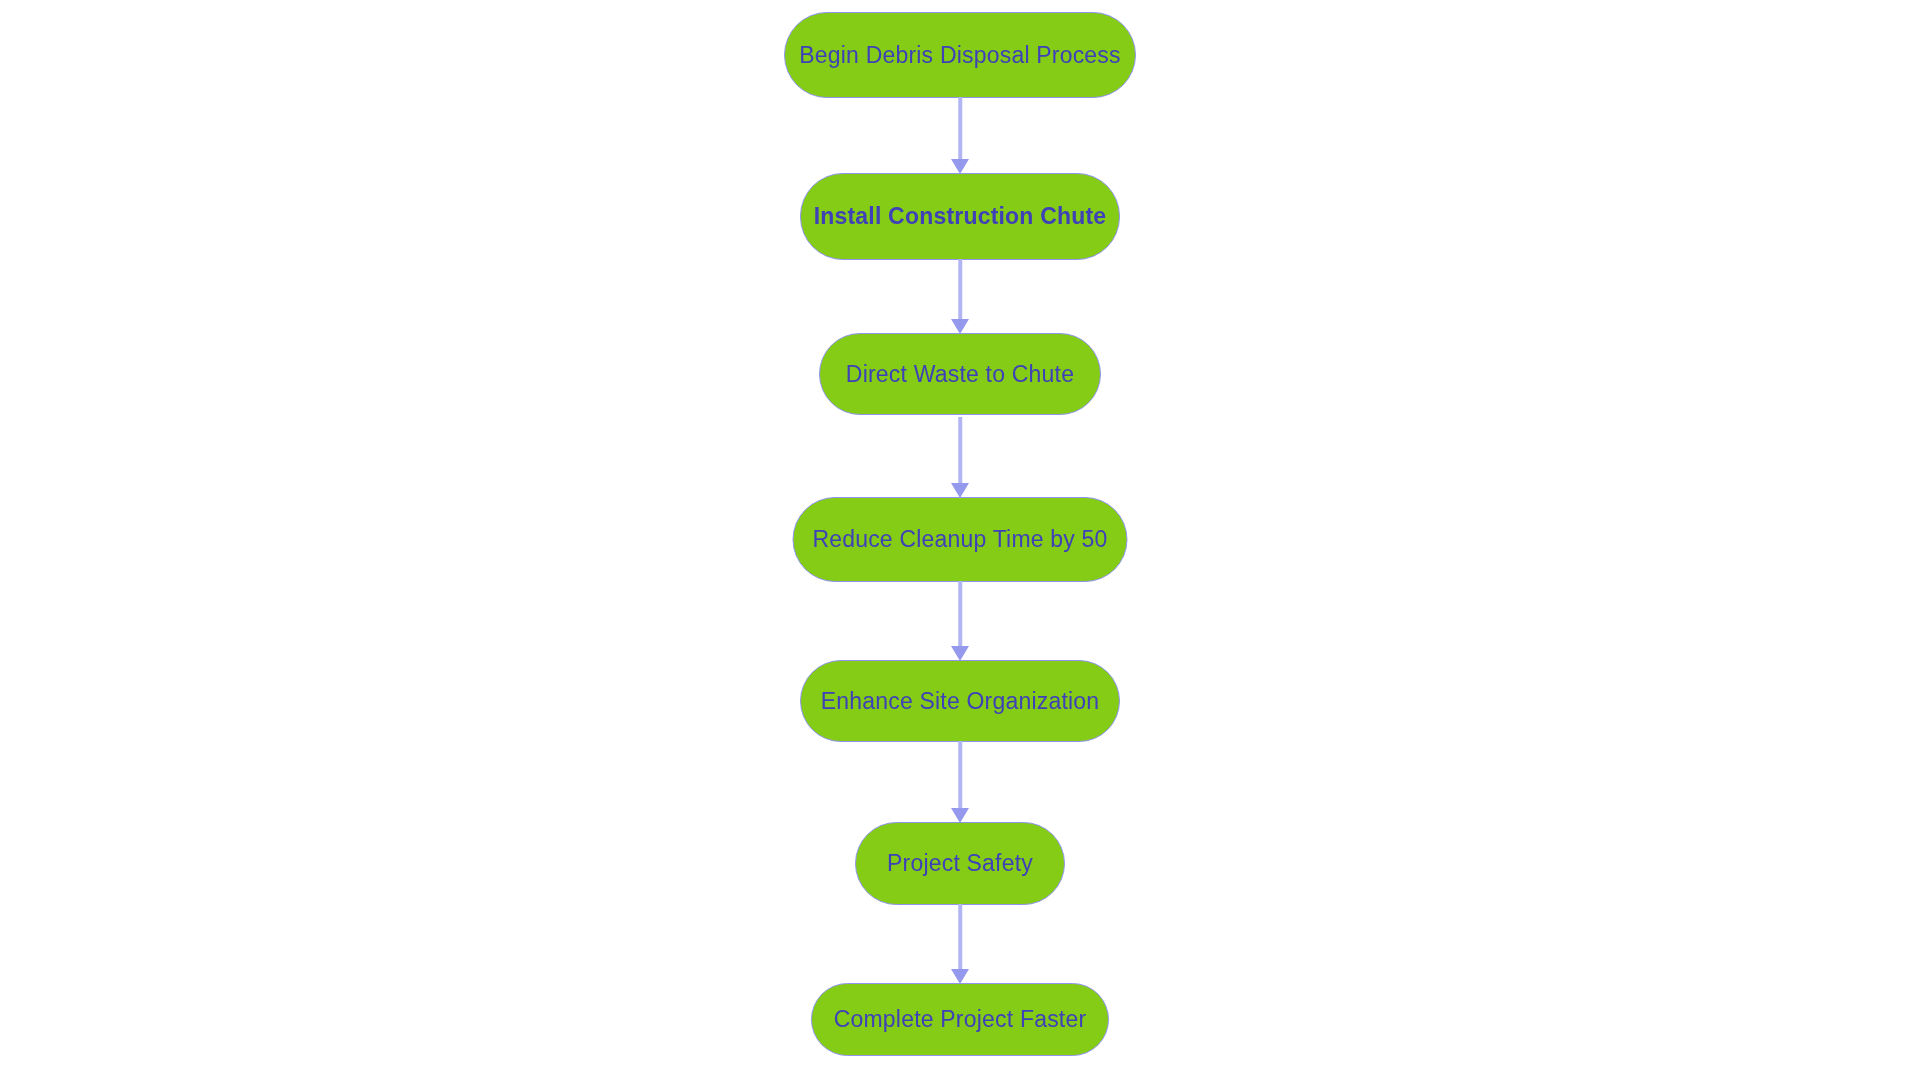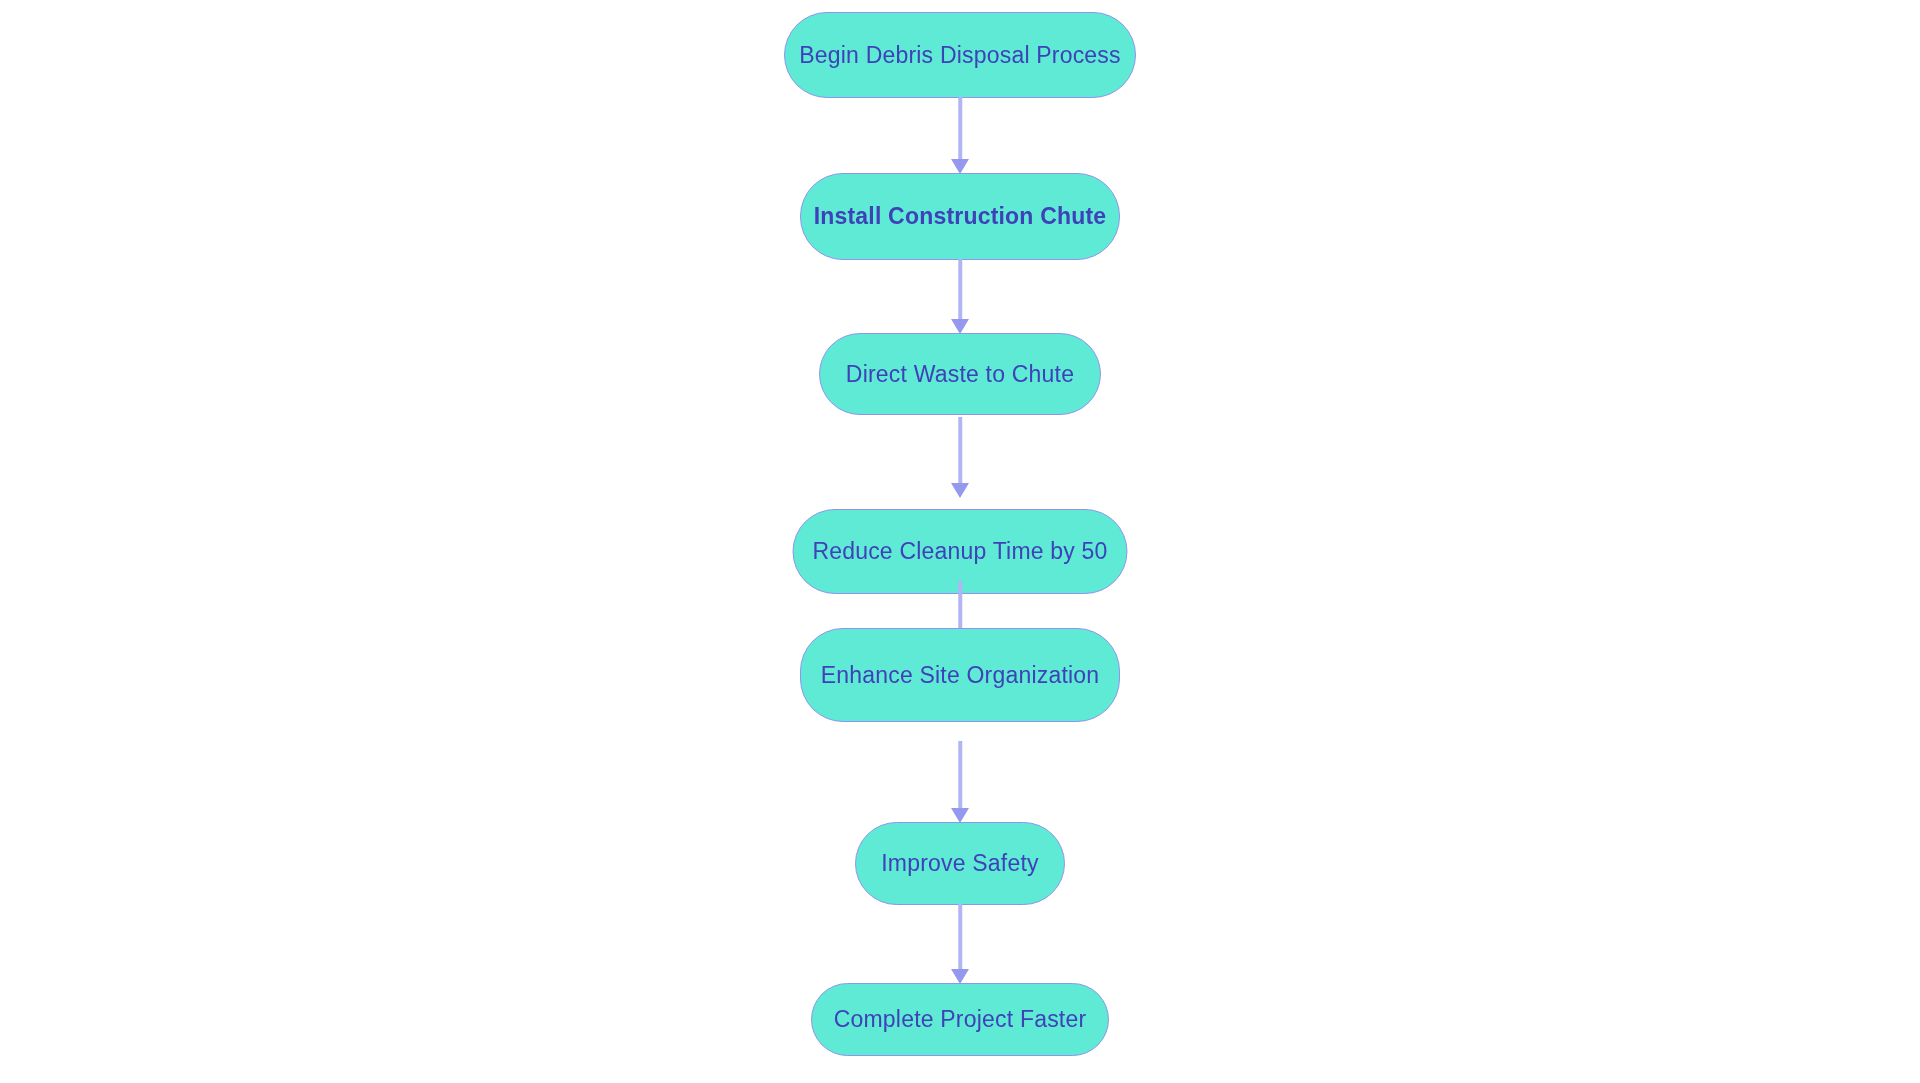--- a/index.html
+++ b/index.html
@@ -16,35 +16,35 @@
     overflow: hidden;
   }
   .flow-node {
     position: absolute;
     left: 50%;
     transform: translateX(-50%);
     box-sizing: border-box;
     display: flex;
     align-items: center;
     justify-content: center;
-    background: #5eead4;
+    background: #84cc16;
     border: 1.5px solid #9094ee;
     border-radius: 43px;
     color: #3f41b8;
     font-size: 23px;
     font-weight: 500;
     letter-spacing: 0.2px;
     white-space: nowrap;
     text-align: center;
   }
   .n1 { top: 12px;  width: 352px; height: 86px; }
   .n2 { top: 173px; width: 320px; height: 87px; font-weight: bold; }
   .n3 { top: 333px; width: 282px; height: 82px; }
-  .n4 { top: 497px; width: 335px; height: 85px; margin-top: 12px; }
-  .n5 { top: 628px; width: 320px; height: 94px; }
+  .n4 { top: 497px; width: 335px; height: 85px; }
+  .n5 { top: 660px; width: 320px; height: 82px; }
   .n6 { top: 822px; width: 210px; height: 83px; }
   .n7 { top: 983px; width: 298px; height: 73px; }
 
   .connector {
     position: absolute;
     left: 50%;
     transform: translateX(-50%);
     width: 18px;
   }
   .connector::before {
@@ -94,19 +94,19 @@
   <div class="connector c3"></div>
 
   <div class="flow-node n4">Reduce Cleanup Time by 50</div>
 
   <div class="connector c4"></div>
 
   <div class="flow-node n5">Enhance Site Organization</div>
 
   <div class="connector c5"></div>
 
-  <div class="flow-node n6">Improve Safety</div>
+  <div class="flow-node n6">Project Safety</div>
 
   <div class="connector c6"></div>
 
   <div class="flow-node n7">Complete Project Faster</div>
 
 </div>
 
 </body></html>

